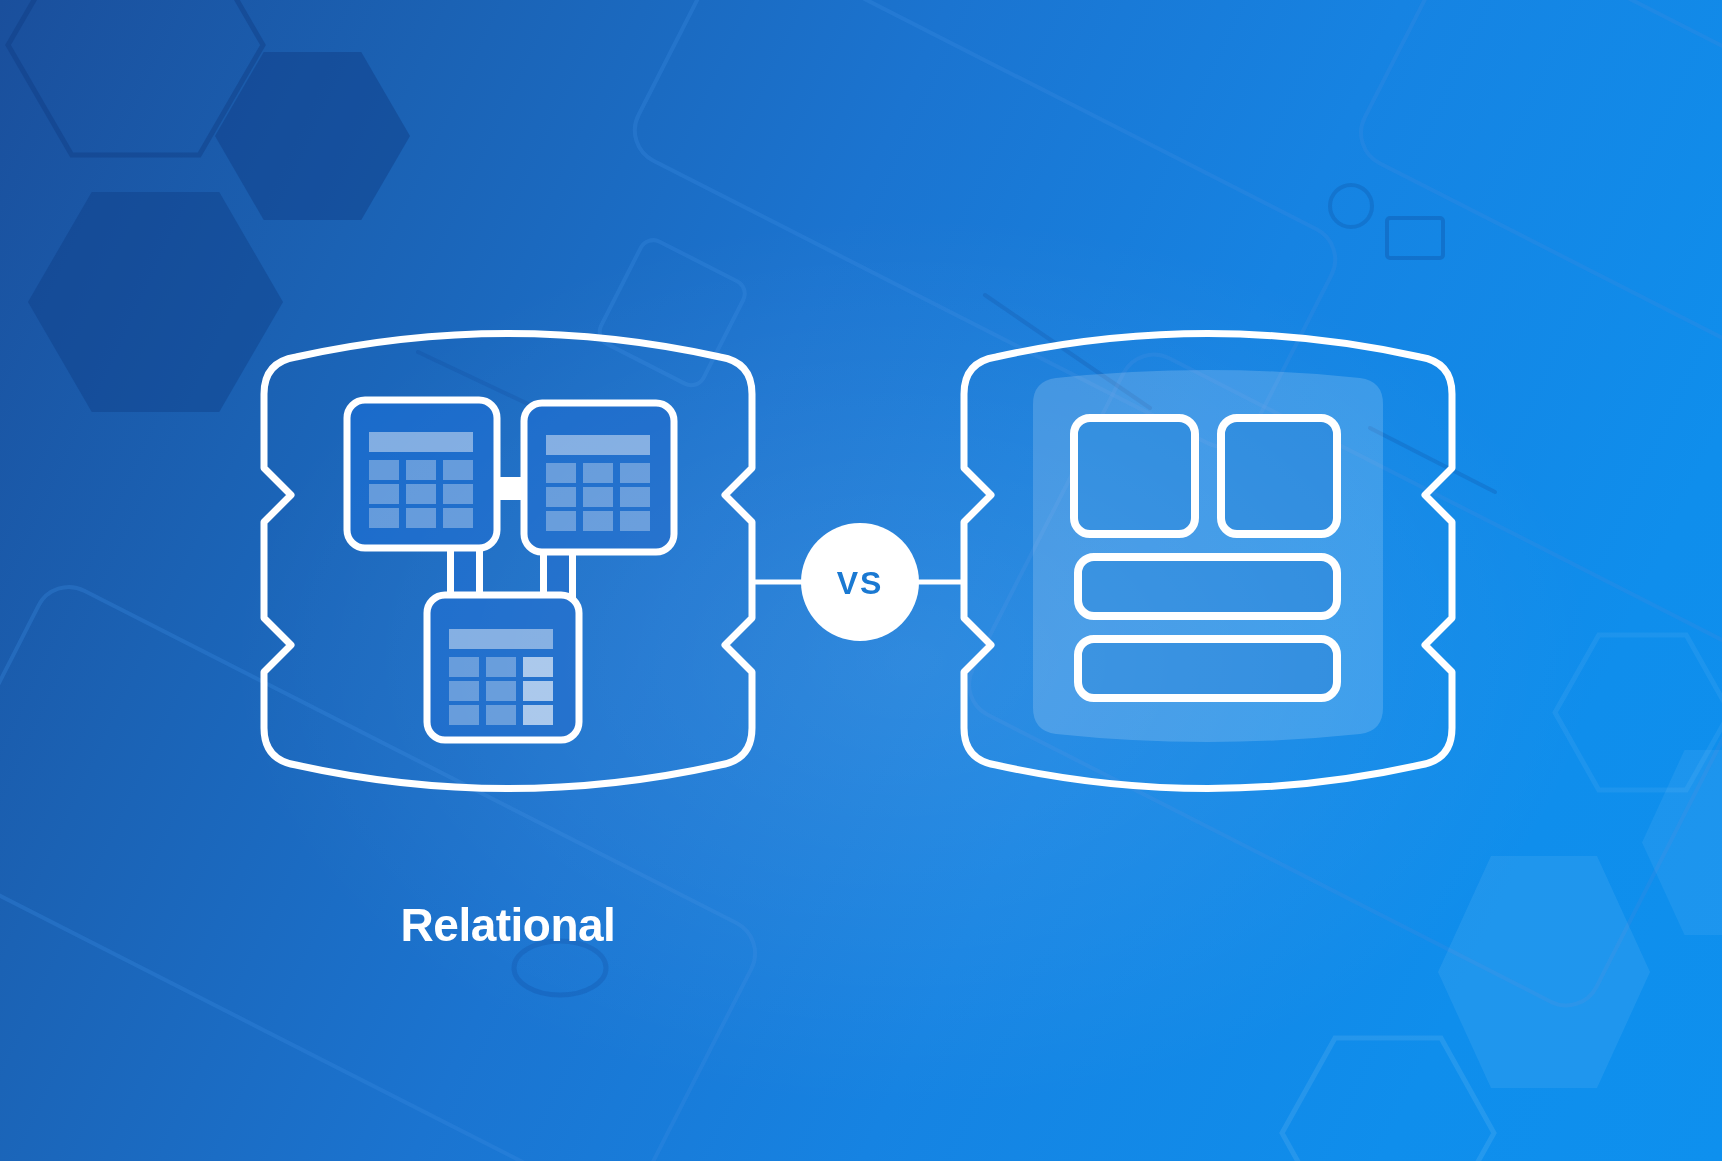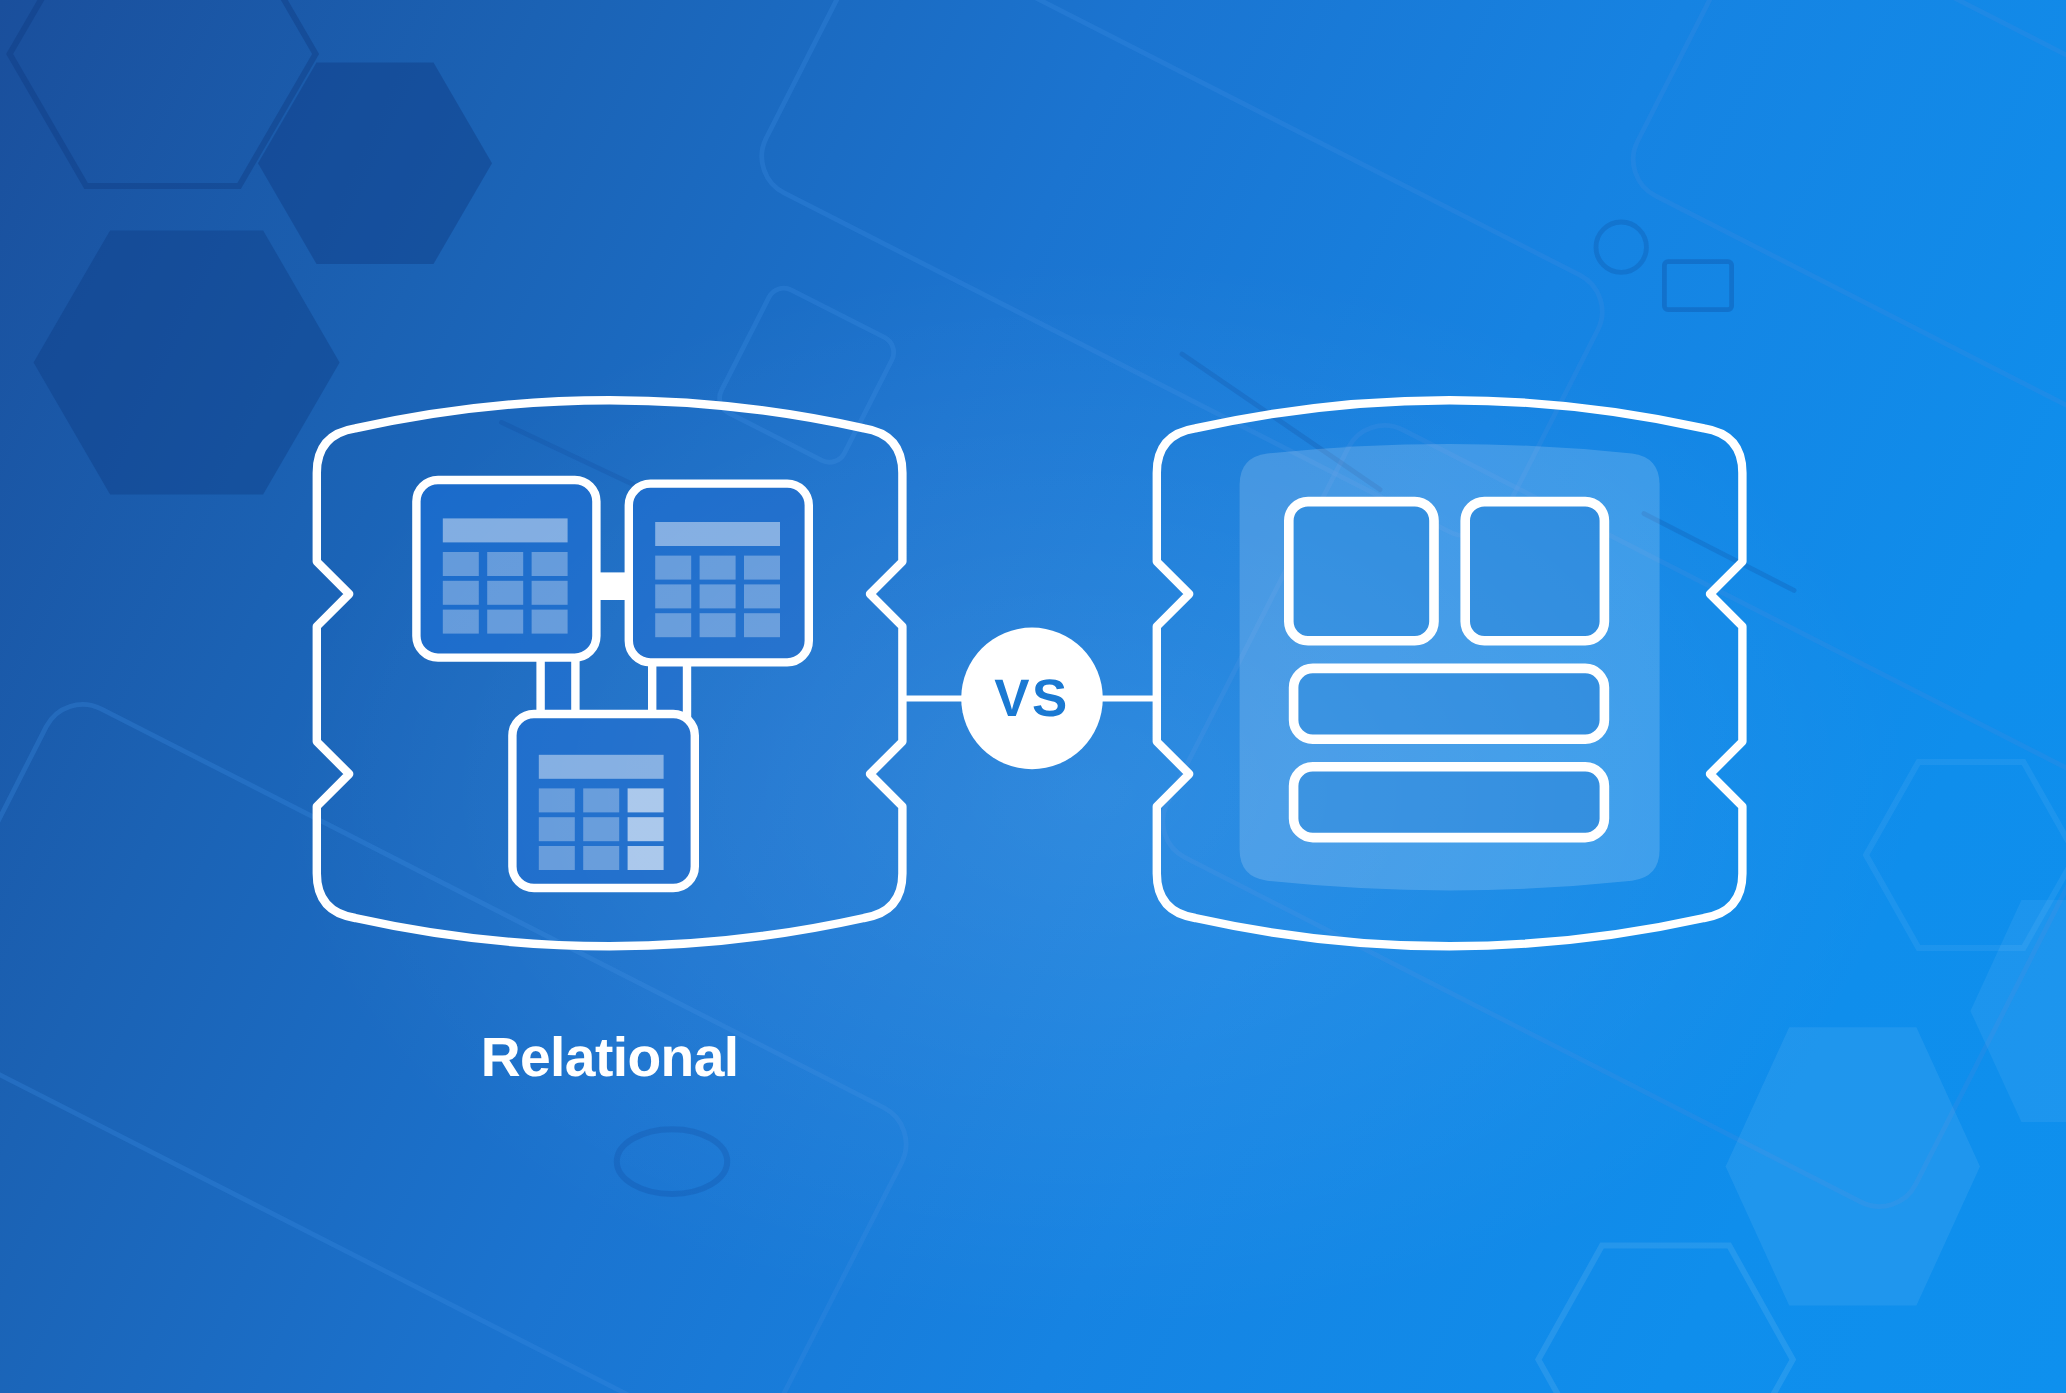--- a/index.html
+++ b/index.html
@@ -18,32 +18,33 @@
   svg.layer{position:absolute;left:0;top:0;}
   .label{
     position:absolute;
     width:440px;
     text-align:center;
     color:#ffffff;
     font-weight:bold;
     font-size:46px;
     letter-spacing:-0.5px;
     line-height:1;
+    margin-top:44px;
   }
   .label-left{left:288px;top:858px;}
   .label-right{left:988px;top:858px;}
   .vs-text{
     position:absolute;
     left:800px;top:558px;
     width:120px;height:50px;
     line-height:50px;
     text-align:center;
     color:#1a79d2;
     font-weight:bold;
-    font-size:44px;
+    font-size:32px;
     letter-spacing:2px;
   }
 </style>
 </head>
 <body>
 
 <div class="stage">
 
   <svg class="layer" width="1722" height="1161" viewBox="0 0 1722 1161">
 

